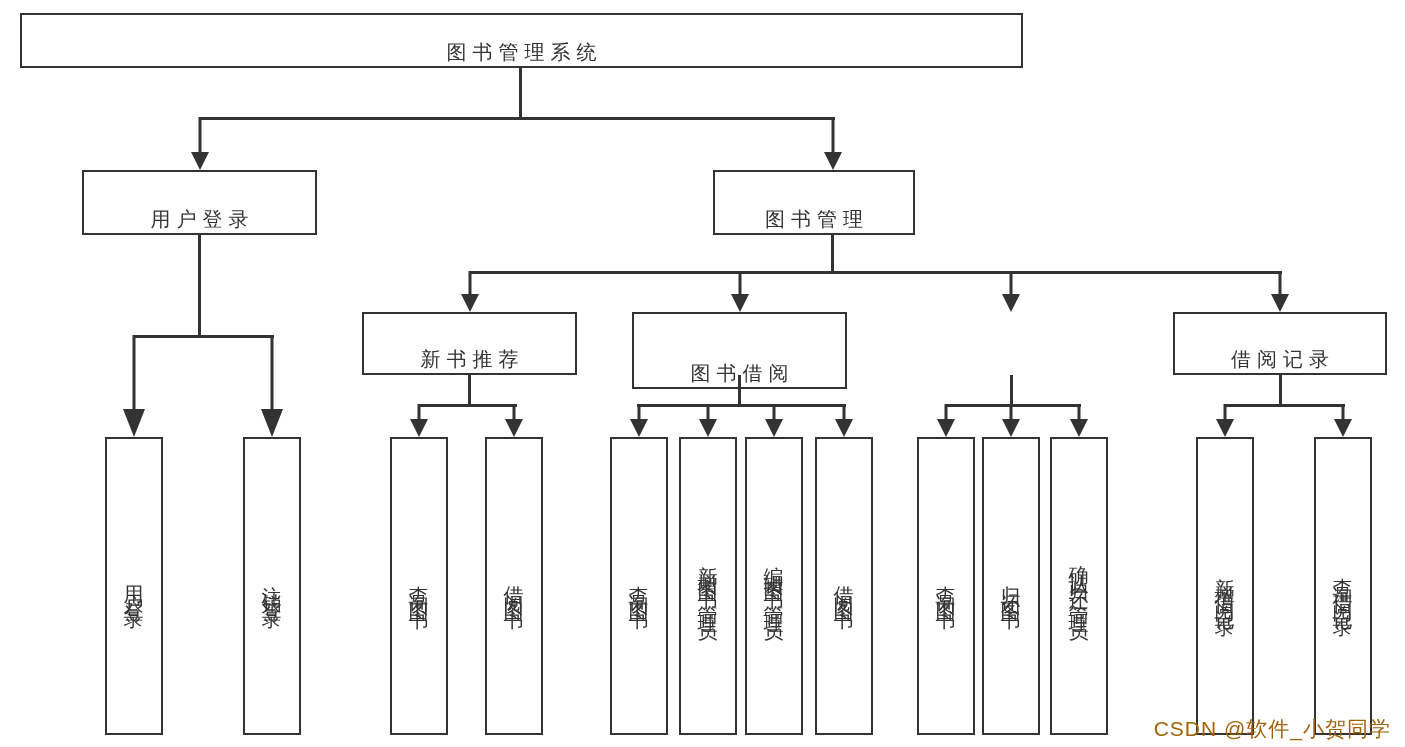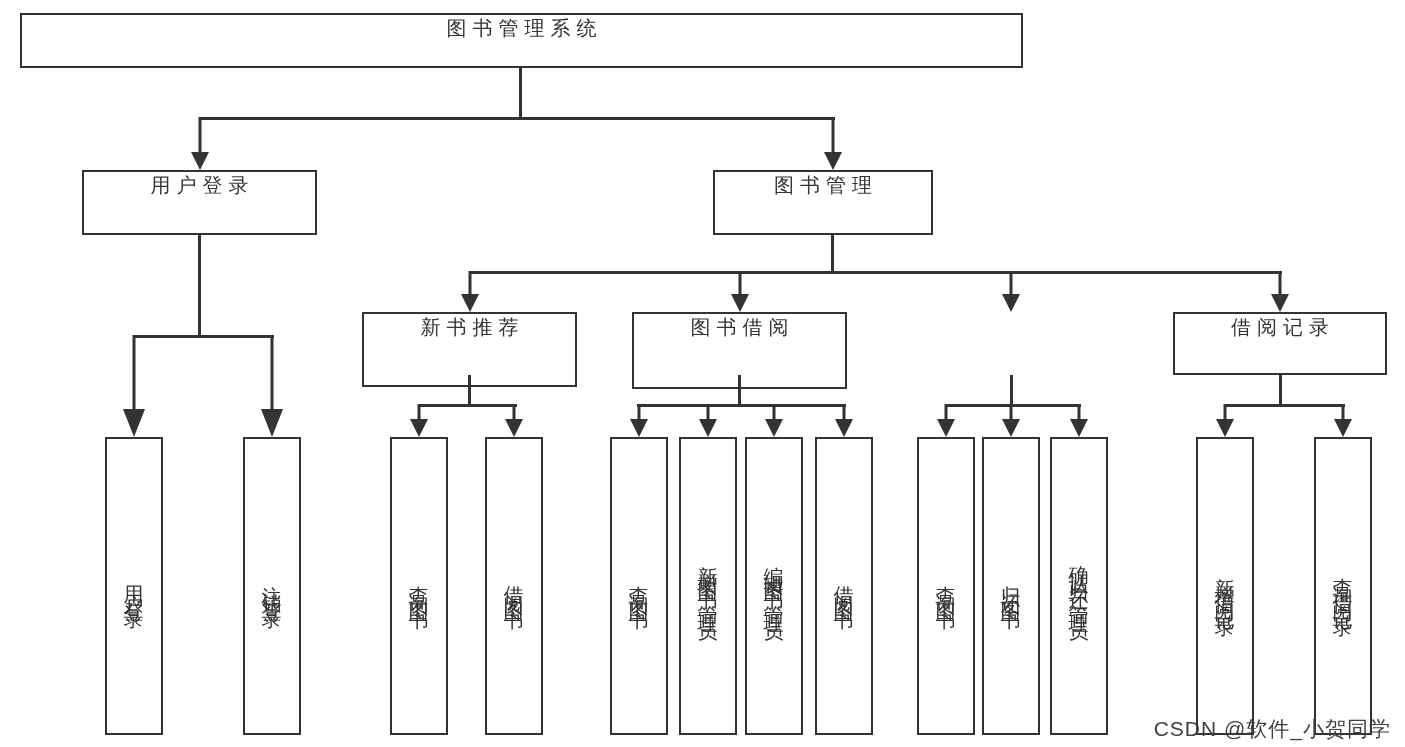--- a/index.html
+++ b/index.html
@@ -9,21 +9,21 @@
     background:#ffffff;
     font-family:"Liberation Sans","DejaVu Sans",sans-serif;
     overflow:hidden;
   }
   
   .hbox{
     position:absolute;
     box-sizing:border-box;
     border:2.5px solid #333333;
     background:#ffffff;
-    display:flex;align-items:flex-start;justify-content:center;
+    display:flex;align-items:flex-end;justify-content:center;
   }
   .hlabel{
     color:#333333;
     font-size:20px;
     letter-spacing:6px;
     padding-left:6px;      
     white-space:nowrap;
   }
   .vbox{
     position:absolute;
@@ -62,21 +62,21 @@
   .arrow.big::after{
     border-left:11px solid transparent;
     border-right:11px solid transparent;
     border-top:28px solid #333333;
   }
   
   .watermark{
     position:absolute;
     right:14px;bottom:4px;
     font-size:21px;
-    color:#404040;
+    color:#a16207;
     letter-spacing:1px;
     z-index:5;
     white-space:nowrap;
   }
 </style>
 </head>
 <body>
 
 <div class="canvas">
 
@@ -85,37 +85,37 @@
   </div>
 
   <div class="stem" style="left:518.5px;top:68px;height:52px"></div>
   <div class="rail" style="left:198.5px;top:117px;width:636px"></div>
   <div class="arrow" style="left:191px;top:117px;height:53px"></div>
   <div class="arrow" style="left:823.5px;top:117px;height:53px"></div>
 
   <div class="hbox" style="left:82px;top:170px;width:235px;height:65px">
     <span class="hlabel">用户登录</span>
   </div>
-  <div class="hbox" style="left:713px;top:170px;width:220px;height:65px">
+  <div class="hbox" style="left:713px;top:170px;width:202px;height:65px">
     <span class="hlabel">图书管理</span>
   </div>
 
   <div class="stem" style="left:198px;top:235px;height:103px"></div>
   <div class="rail" style="left:132.5px;top:335px;width:141px"></div>
   <div class="arrow big" style="left:123px;top:335px;height:102px"></div>
   <div class="arrow big" style="left:261px;top:335px;height:102px"></div>
 
   <div class="stem" style="left:831px;top:235px;height:39px"></div>
   <div class="rail" style="left:468.5px;top:271px;width:813px"></div>
   <div class="arrow" style="left:461px;top:271px;height:41px"></div>
   <div class="arrow" style="left:730.5px;top:271px;height:41px"></div>
   <div class="arrow" style="left:1002px;top:271px;height:41px"></div>
   <div class="arrow" style="left:1271px;top:271px;height:41px"></div>
 
-  <div class="hbox" style="left:362px;top:312px;width:215px;height:75px">
+  <div class="hbox" style="left:362px;top:312px;width:215px;height:63px">
     <span class="hlabel">新书推荐</span>
   </div>
   <div class="hbox" style="left:632px;top:312px;width:215px;height:77px">
     <span class="hlabel">图书借阅</span>
   </div>
   <div class="hbox" style="left:1173px;top:312px;width:214px;height:63px">
     <span class="hlabel">借阅记录</span>
   </div>
 
   <div class="stem" style="left:468px;top:375px;height:32px"></div>

